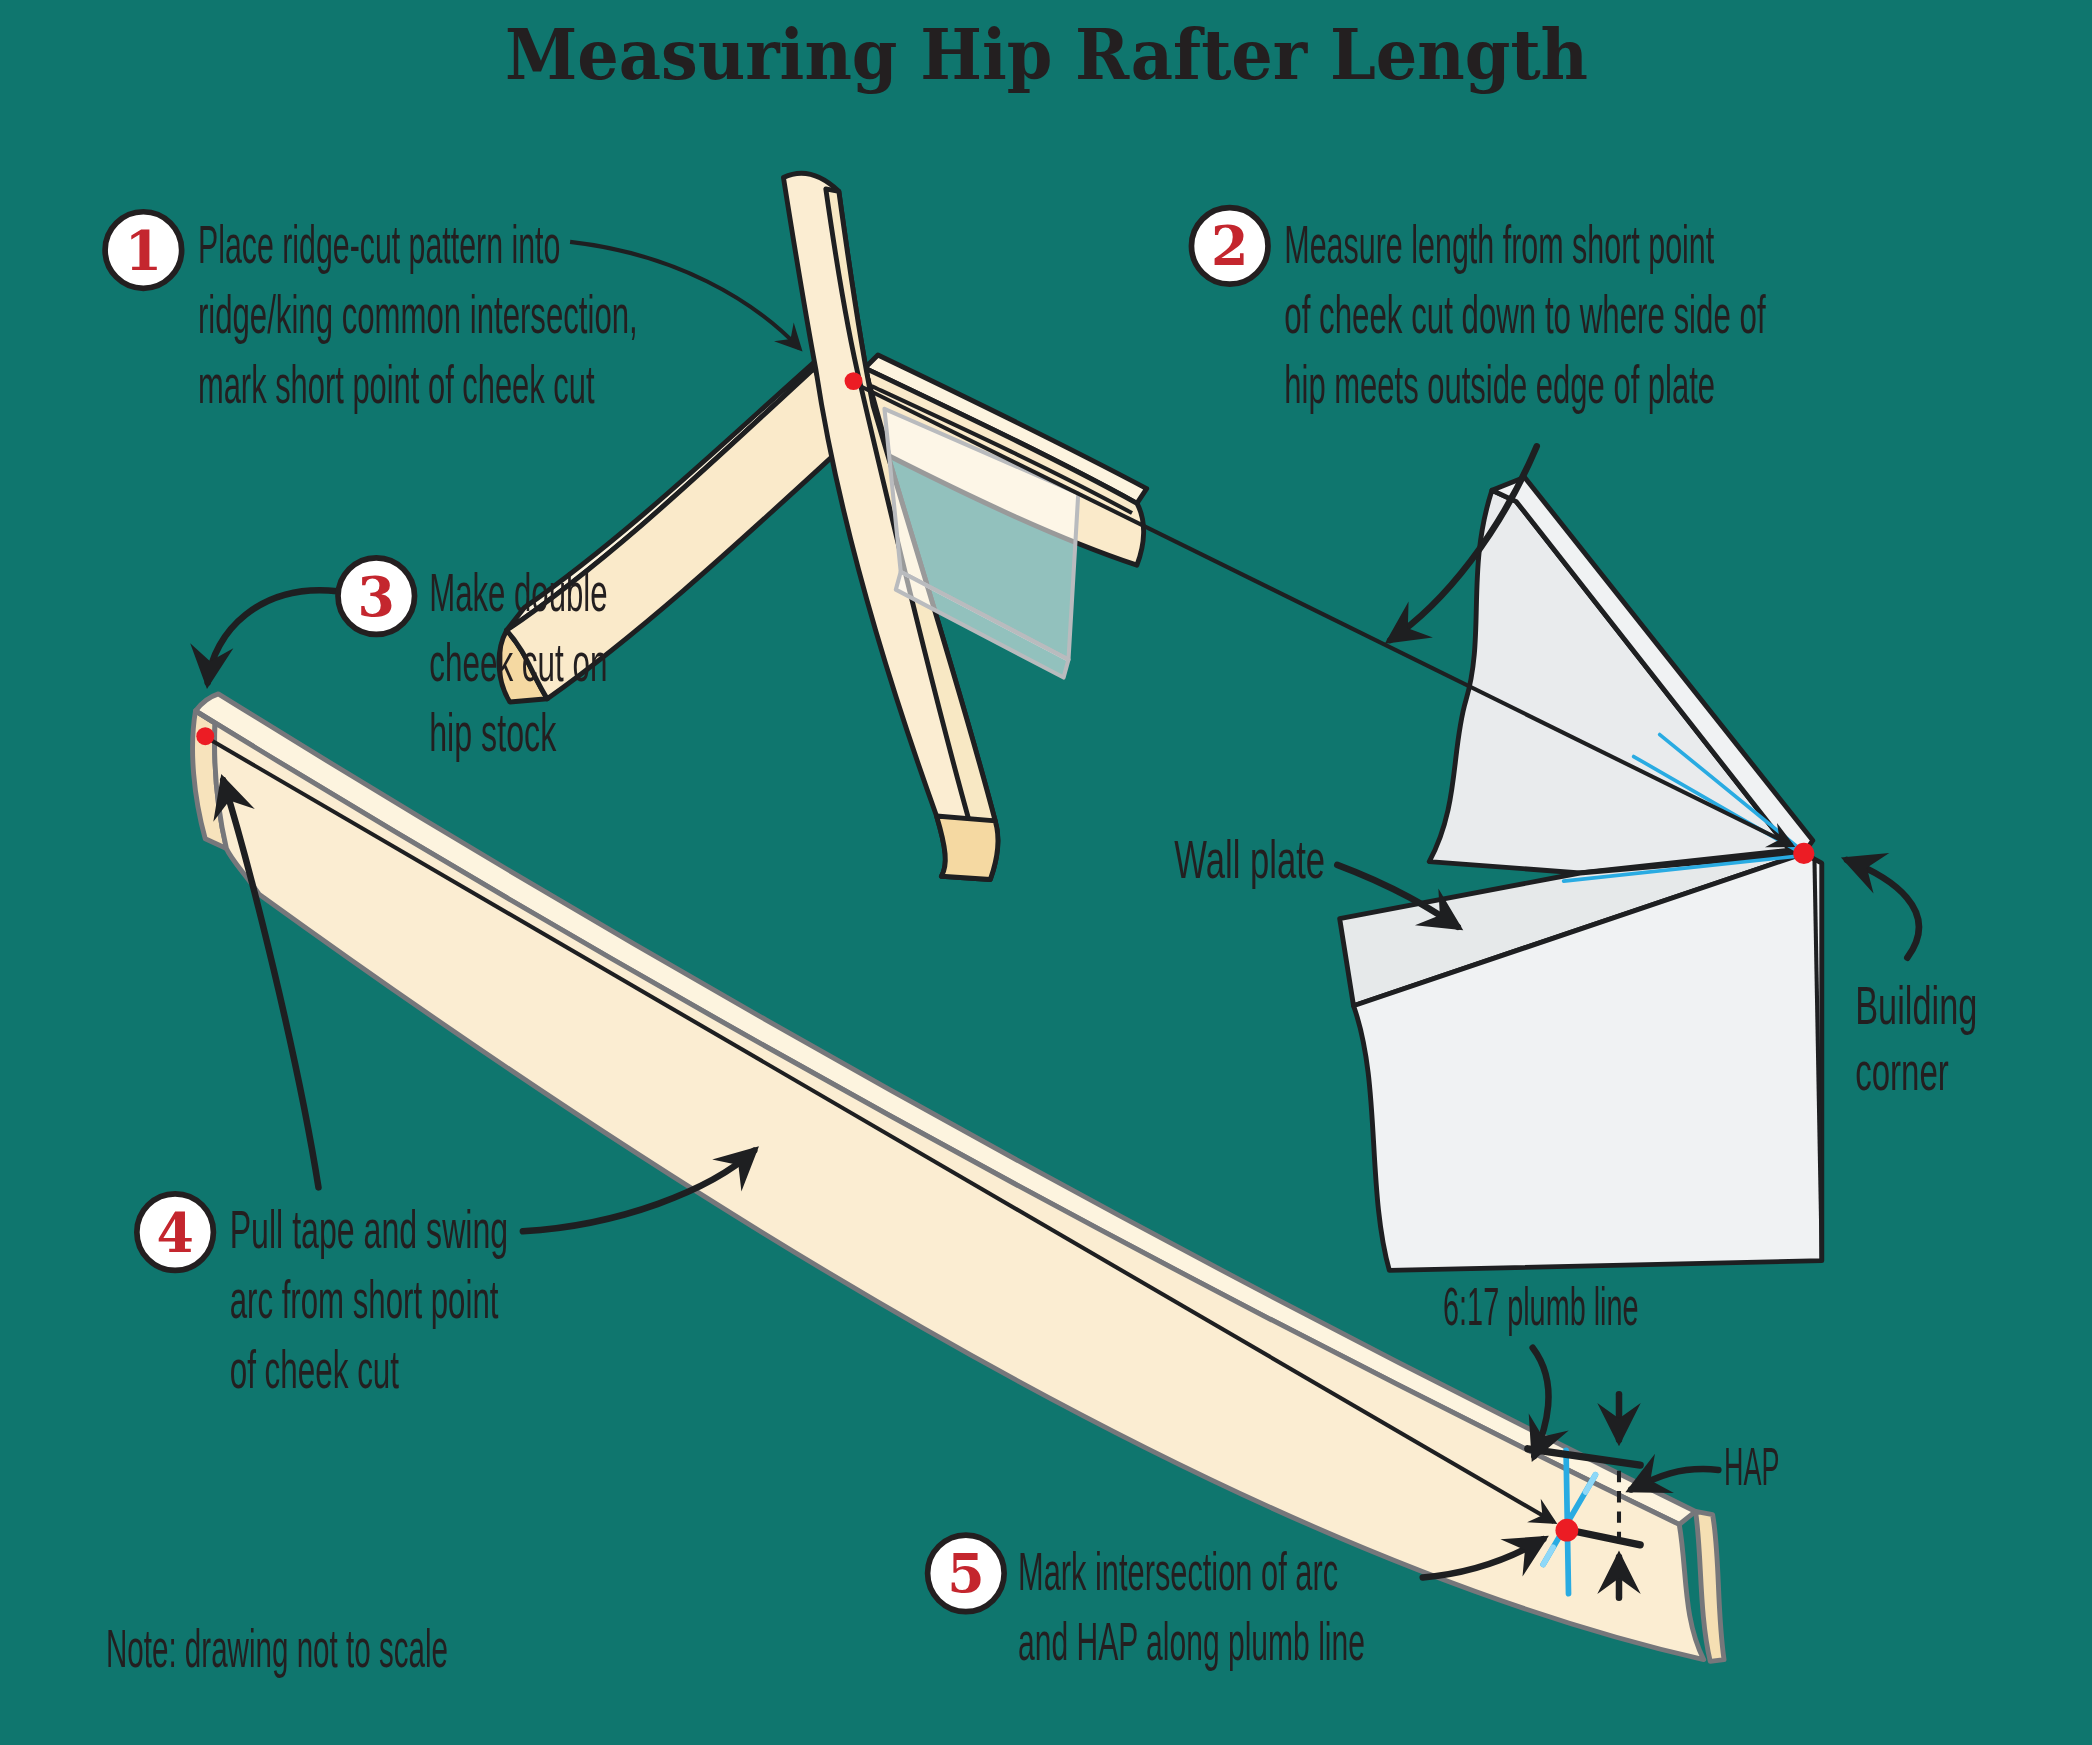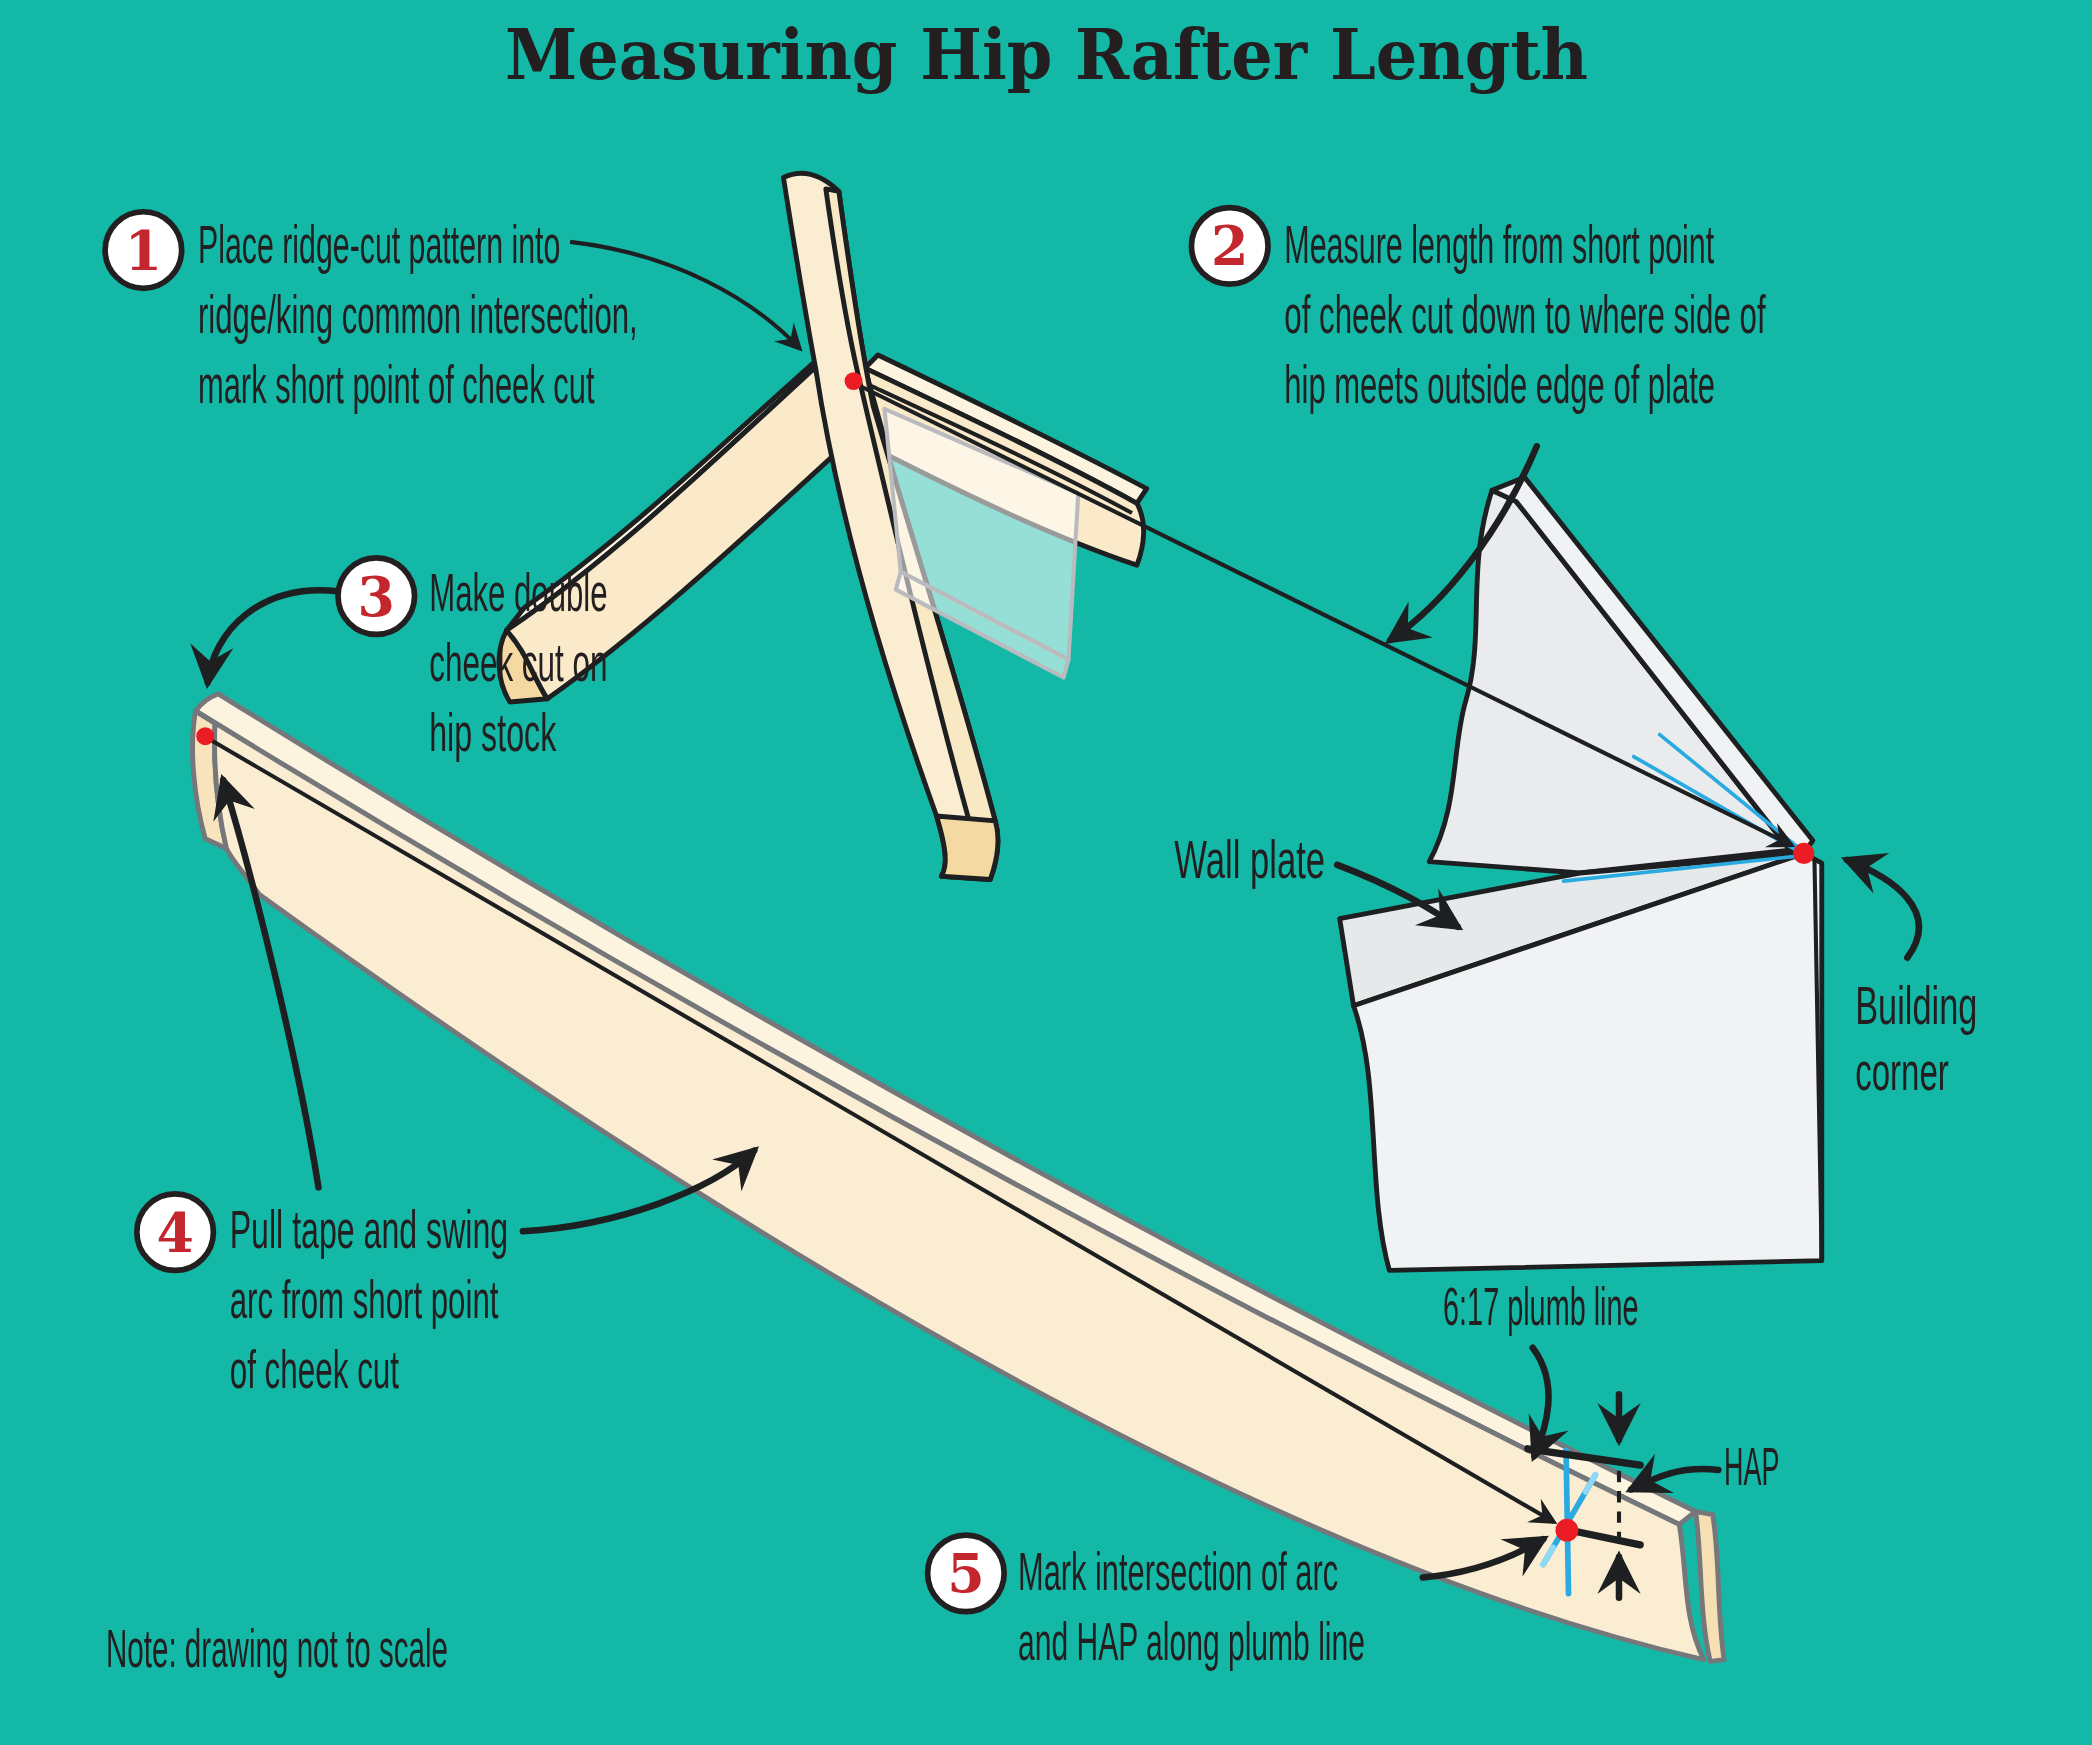--- a/index.html
+++ b/index.html
@@ -1,16 +1,16 @@
 <!DOCTYPE html>
 <html style="font-size:13px"><head>
 <meta charset="utf-8">
 <style>
   html,body{margin:0;padding:0;background:#ffffff;}
-  .canvas{position:relative;width:2093px;height:1746px;background:#14b8a6;overflow:hidden;}
+  .canvas{position:relative;width:2093px;height:1746px;background:#0f766e;overflow:hidden;}
   svg{display:block;}
   text{fill:#231f20;}
   .body-txt{font-family:"Liberation Sans",sans-serif;font-size:67px;font-weight:normal;}
   .title-txt{font-family:"DejaVu Serif",serif;font-size:86px;font-weight:bold;}
   .num-txt{font-family:"DejaVu Serif",serif;font-size:66px;font-weight:bold;fill:#c4262e;}
   .outl{fill:none;stroke:#1e1f21;stroke-width:6;stroke-linejoin:round;stroke-linecap:round;}
   .gray-outl{fill:none;stroke:#76777b;stroke-width:6;stroke-linejoin:round;stroke-linecap:round;}
   .arrow{fill:none;stroke:#1e1f21;stroke-width:8;stroke-linecap:round;}
   .thin-arrow{fill:none;stroke:#1e1f21;stroke-width:5;}
   .cyan{stroke:#29abe2;stroke-linecap:round;fill:none;}

